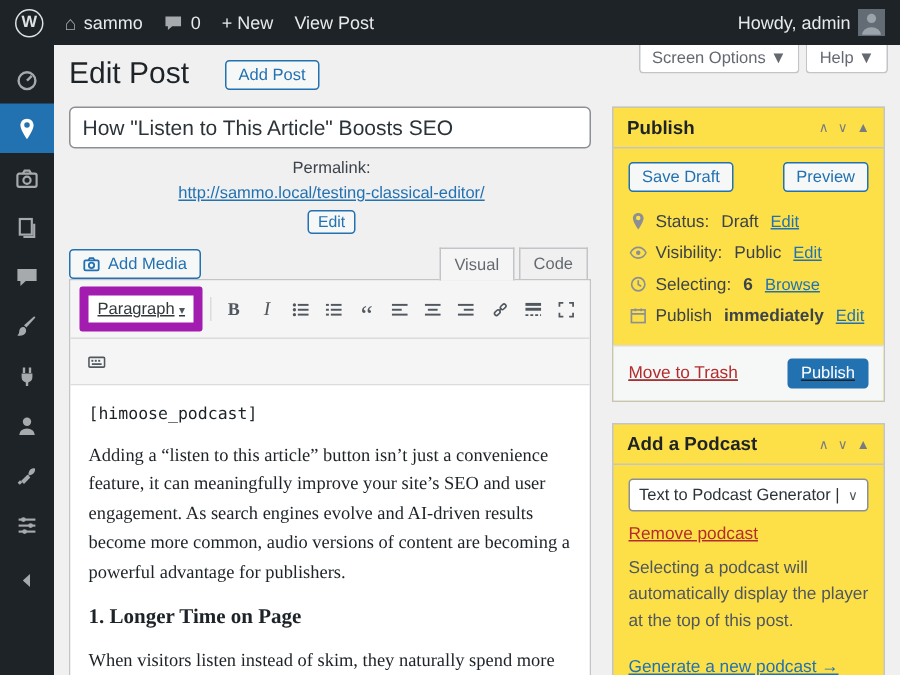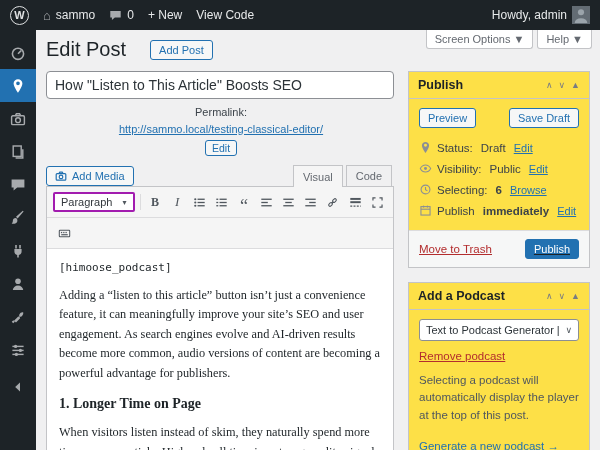--- a/index.html
+++ b/index.html
@@ -50,23 +50,23 @@
 
   
   .editor-top { display:flex; justify-content:space-between; align-items:flex-end; margin-top:9px; }
   .editor-tabs { display:flex; gap:3px; margin-right:2px; }
   .etab { font-size:11px; color:#646970; padding:4px 9px; border:1px solid #c3c4c7; background:#f0f0f1;
     border-bottom:none; cursor:pointer; }
   .etab.active { background:#f5f5f5; position:relative; margin-bottom:-1px; z-index:2; }
   .editor-box { border:1px solid #c3c4c7; background:#fff; }
   .mce-row { background:#f5f5f5; border-bottom:1px solid #dcdcde; display:flex; align-items:center;
     gap:3px; padding:4px 6px; }
-  .fmt-select { width:92px; height:20px; background:#fff; border:2px solid #a21caf; border-radius:2px;
+  .fmt-select { width:92px; height:30px; background:#fff; border:6px solid #a21caf; border-radius:2px;
     display:flex; align-items:center; justify-content:space-between; padding:0 6px; font-size:11px;
-    color:#32373c; cursor:pointer; }
+    color:#32373c; cursor:pointer;text-decoration:underline; }
   .caret { font-size:8px; color:#50575e; }
   .tbtn { width:22px; height:22px; display:flex; align-items:center; justify-content:center;
     border:1px solid transparent; border-radius:2px; color:#50575e; cursor:pointer; background:transparent; }
   .tbtn svg { width:13px; height:13px; }
   .tbtn.b { font-weight:bold; font-size:12px; font-family:"Liberation Serif", serif; }
   .tbtn.i { font-style:italic; font-size:13px; font-family:"Liberation Serif", serif; }
   .tbtn.q { font-family:"Liberation Serif", serif; font-size:18px; line-height:8px; padding-top:8px; }
   .tsep { width:1px; height:16px; background:#dcdcde; margin:0 2px; }
 
   
@@ -124,21 +124,21 @@
       </span>
       <span class="ab-item">
         <span class="ab-icon">
           <svg viewBox="0 0 20 20">
               <path d="M2 3 h16 v10 h-9 l-4.5 4 v-4 H2 z" fill="currentColor"></path>
             </svg>
         </span>
         <span>0</span>
       </span>
       <span class="ab-item">+ New</span>
-      <span class="ab-item">View Code</span>
+      <span class="ab-item">View Post</span>
     </div>
     <div class="ab-group">
       <span class="ab-item">
         <span>Howdy, admin</span>
         <span class="avatar">
           <svg viewBox="0 0 20 20">
               <rect width="20" height="20" fill="#636c74"></rect>
               <circle cx="10" cy="7" r="3.4" fill="#9ba4ab"></circle>
               <path d="M3 19 a7 5.5 0 0 1 14 0 z" fill="#9ba4ab"></path>
             </svg>
@@ -358,22 +358,22 @@
           <div class="postbox-header">
             <span class="postbox-title">Publish</span>
             <span class="box-controls">
               <span>∧</span>
               <span>∨</span>
               <span>▲</span>
             </span>
           </div>
           <div class="postbox-body">
             <div class="pub-buttons">
+              <button class="btn">Save Draft</button>
               <button class="btn">Preview</button>
-              <button class="btn">Save Draft</button>
             </div>
 
             <div class="misc-row">
               <span class="mi">
                 <svg viewBox="0 0 20 20">
                     <path d="M10 1.5 c-3 0-5.5 2.3-5.5 5.4 0 3.9 5.5 11.6 5.5 11.6 s5.5-7.7 5.5-11.6 C15.5 3.8 13 1.5 10 1.5 z M10 9 a2.3 2.3 0 1 1 0-4.6 a2.3 2.3 0 0 1 0 4.6 z" fill="currentColor"></path>
                   </svg>
               </span>
               <span>Status:</span>
               <span class="mv">Draft</span>

